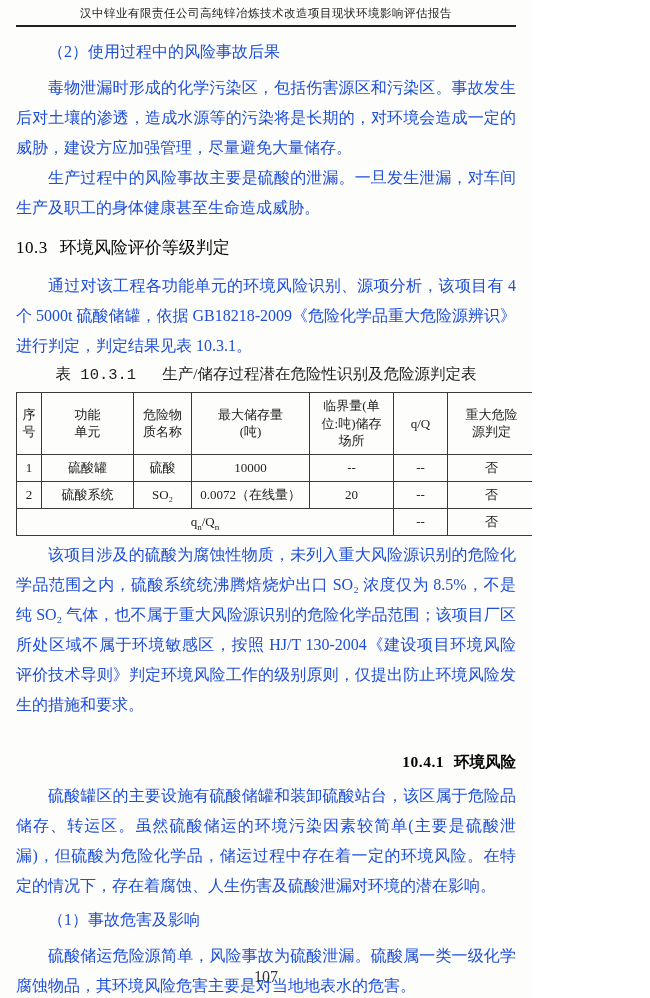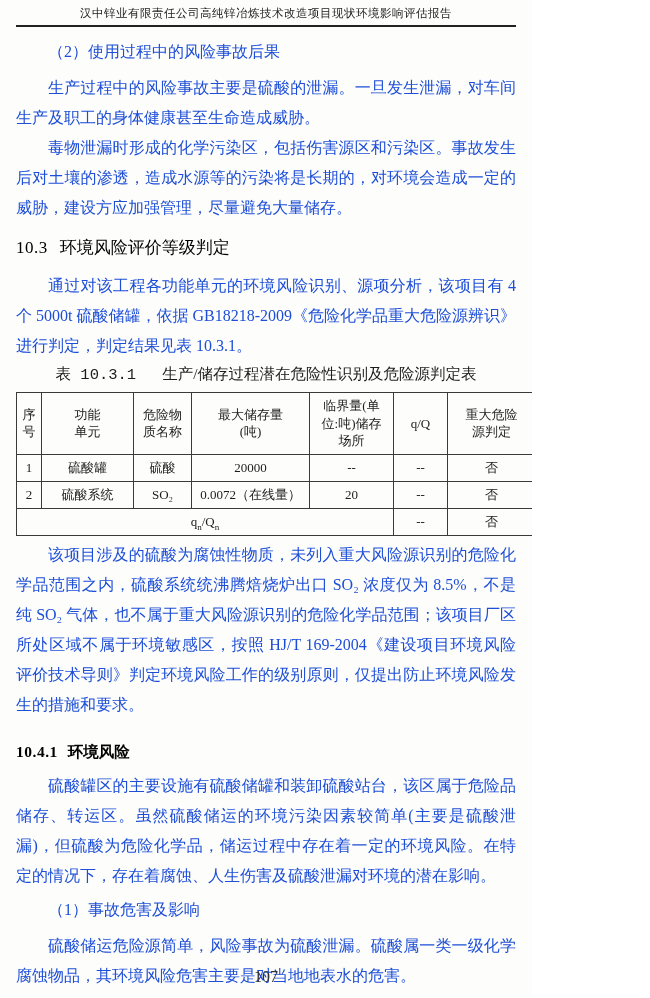--- a/index.html
+++ b/index.html
@@ -17,21 +17,21 @@
     margin:0;font-size:16px;line-height:30px;text-align:justify;
     text-indent:2em;color:#1d4ed8;
   }
   .line{margin:4px 0 6px;}
   h2.sec{
     font-size:17px;font-weight:normal;color:#000;margin:13px 0 12px;
     font-family:"Liberation Serif","DejaVu Serif",serif;
   }
   h2.sec .num{margin-right:12px;letter-spacing:.5px;}
   h3.subsec{
-    font-size:15.5px;font-weight:bold;color:#000;margin:22px 0 8px;
+    font-size:15.5px;font-weight:bold;color:#000;margin:32px 0 8px;text-align:right;
   }
   h3.subsec .num{margin-right:10px;letter-spacing:.5px;}
   .caption{margin:0 0 4px;font-size:15.5px;line-height:26px;text-align:center;}
   .caption .cap-label{margin-right:26px;font-family:Liberation Mono, monospace;}
   table.hazard{
     width:100%;border-collapse:collapse;table-layout:fixed;
     font-size:13px;margin:2px 0 4px;color:#1c1c1c;border-radius:12px;
   }
   table.hazard th,table.hazard td{
     border:1px solid #3a3a3a;text-align:center;vertical-align:middle;
@@ -52,23 +52,23 @@
 <div class="page">
 
   <div class="header">
     <span>汉中锌业有限责任公司高纯锌冶炼技术改造项目现状环境影响评估报告</span>
   </div>
 
   <div class="content">
 
     <p class="line">（2）使用过程中的风险事故后果</p>
 
+    <p class="para">毒物泄漏时形成的化学污染区，包括伤害源区和污染区。事故发生后对土壤的渗透，造成水源等的污染将是长期的，对环境会造成一定的威胁，建设方应加强管理，尽量避免大量储存。</p>
+
     <p class="para">生产过程中的风险事故主要是硫酸的泄漏。一旦发生泄漏，对车间生产及职工的身体健康甚至生命造成威胁。</p>
-
-    <p class="para">毒物泄漏时形成的化学污染区，包括伤害源区和污染区。事故发生后对土壤的渗透，造成水源等的污染将是长期的，对环境会造成一定的威胁，建设方应加强管理，尽量避免大量储存。</p>
 
     <h2 class="sec">
       <span class="num">10.3</span><span>环境风险评价等级判定</span>
     </h2>
 
     <p class="para">通过对该工程各功能单元的环境风险识别、源项分析，该项目有 4 个 5000t 硫酸储罐，依据 GB18218-2009《危险化学品重大危险源辨识》进行判定，判定结果见表 10.3.1。</p>
 
     <p class="caption">
       <span class="cap-label">表 10.3.1</span><span>生产/储存过程潜在危险性识别及危险源判定表</span>
     </p>
@@ -100,21 +100,21 @@
           <th>重大危险
 源判定</th>
           <th>备注</th>
         </tr>
       </thead>
       <tbody>
         <tr>
           <td>1</td>
           <td>硫酸罐</td>
           <td>硫酸</td>
-          <td>20000</td>
+          <td>10000</td>
           <td>--</td>
           <td>--</td>
           <td>否</td>
           <td></td>
         </tr>
         <tr>
           <td>2</td>
           <td>硫酸系统</td>
           <td>SO₂</td>
           <td>0.0072（在线量）</td>
@@ -125,21 +125,21 @@
         </tr>
         <tr>
           <td colspan="5"><span>q</span><sub>n</sub><span>/Q</span><sub>n</sub></td>
           <td>--</td>
           <td>否</td>
           <td></td>
         </tr>
       </tbody>
     </table>
 
-    <p class="para">该项目涉及的硫酸为腐蚀性物质，未列入重大风险源识别的危险化学品范围之内，硫酸系统统沸腾焙烧炉出口 SO₂ 浓度仅为 8.5%，不是纯 SO₂ 气体，也不属于重大风险源识别的危险化学品范围；该项目厂区所处区域不属于环境敏感区，按照 HJ/T 169-2004《建设项目环境风险评价技术导则》判定环境风险工作的级别原则，仅提出防止环境风险发生的措施和要求。</p>
+    <p class="para">该项目涉及的硫酸为腐蚀性物质，未列入重大风险源识别的危险化学品范围之内，硫酸系统统沸腾焙烧炉出口 SO₂ 浓度仅为 8.5%，不是纯 SO₂ 气体，也不属于重大风险源识别的危险化学品范围；该项目厂区所处区域不属于环境敏感区，按照 HJ/T 130-2004《建设项目环境风险评价技术导则》判定环境风险工作的级别原则，仅提出防止环境风险发生的措施和要求。</p>
 
 
     <h3 class="subsec">
       <span class="num">10.4.1</span><span>环境风险</span>
     </h3>
 
     <p class="para">硫酸罐区的主要设施有硫酸储罐和装卸硫酸站台，该区属于危险品储存、转运区。虽然硫酸储运的环境污染因素较简单(主要是硫酸泄漏)，但硫酸为危险化学品，储运过程中存在着一定的环境风险。在特定的情况下，存在着腐蚀、人生伤害及硫酸泄漏对环境的潜在影响。</p>
 
     <p class="line">（1）事故危害及影响</p>
 

